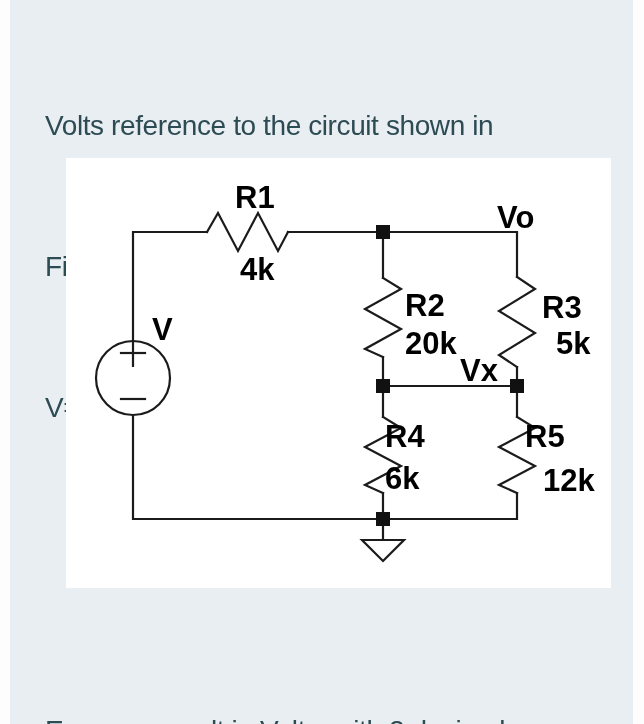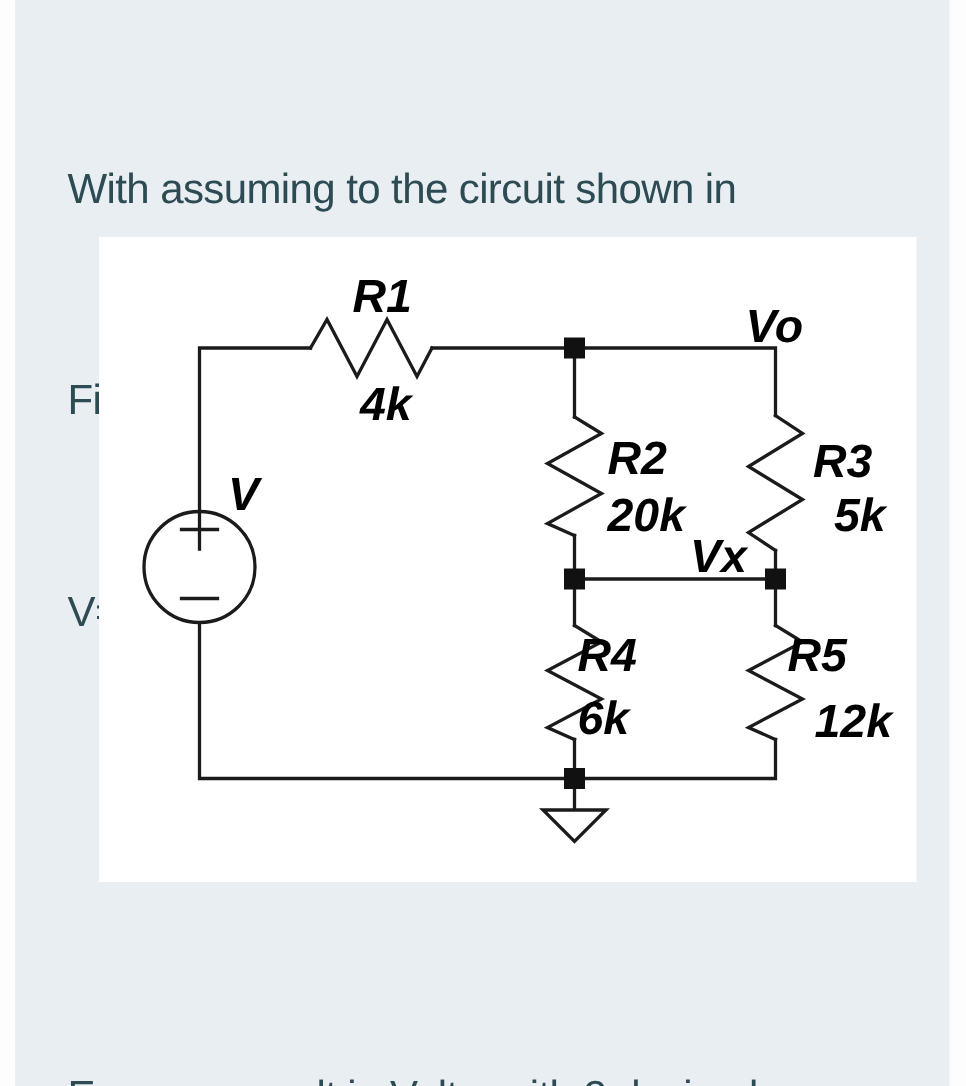--- a/index.html
+++ b/index.html
@@ -17,37 +17,36 @@
     font-size:28px;letter-spacing:-0.4px;line-height:47px;
     white-space:pre;
   }
   .question{top:8px;}
   .footer-note{top:613px;}
   .vsym sub{font-size:0.62em;line-height:0;}
 
   .figure-box{
     position:absolute;left:66px;top:158px;width:545px;height:430px;
     background:#ffffff;
-    font-style:italic;
   }
   .figure-box svg{display:block;}
   .clabel{
     font-family:"Liberation Sans",sans-serif;
     font-weight:bold;font-size:31px;fill:#000000;
   }
   .wire{stroke:#1b1b1b;stroke-width:2.2;fill:none;stroke-linecap:square;}
 </style>
 </head>
 <body>
 
 <div class="edge-strip left"></div>
 <div class="edge-strip right"></div>
 
 <div class="question">
-  <div class="qline">With assuming to the circuit shown in</div>
+  <div class="qline">Volts reference to the circuit shown in</div>
   <div class="qline"><span>Figure, calculate the value of </span><span class="vsym"><span>V</span><sub>o</sub></span><span>, assuming</span></div>
   <div class="qline">V=4.5.</div>
 </div>
 
 <div class="figure-box">
   <svg width="545" height="430" viewBox="0 0 545 430">
 
     <path class="wire" d="
       M 141 74 L 67 74 L 67 208
       M 67 258 L 67 361 L 451 361

